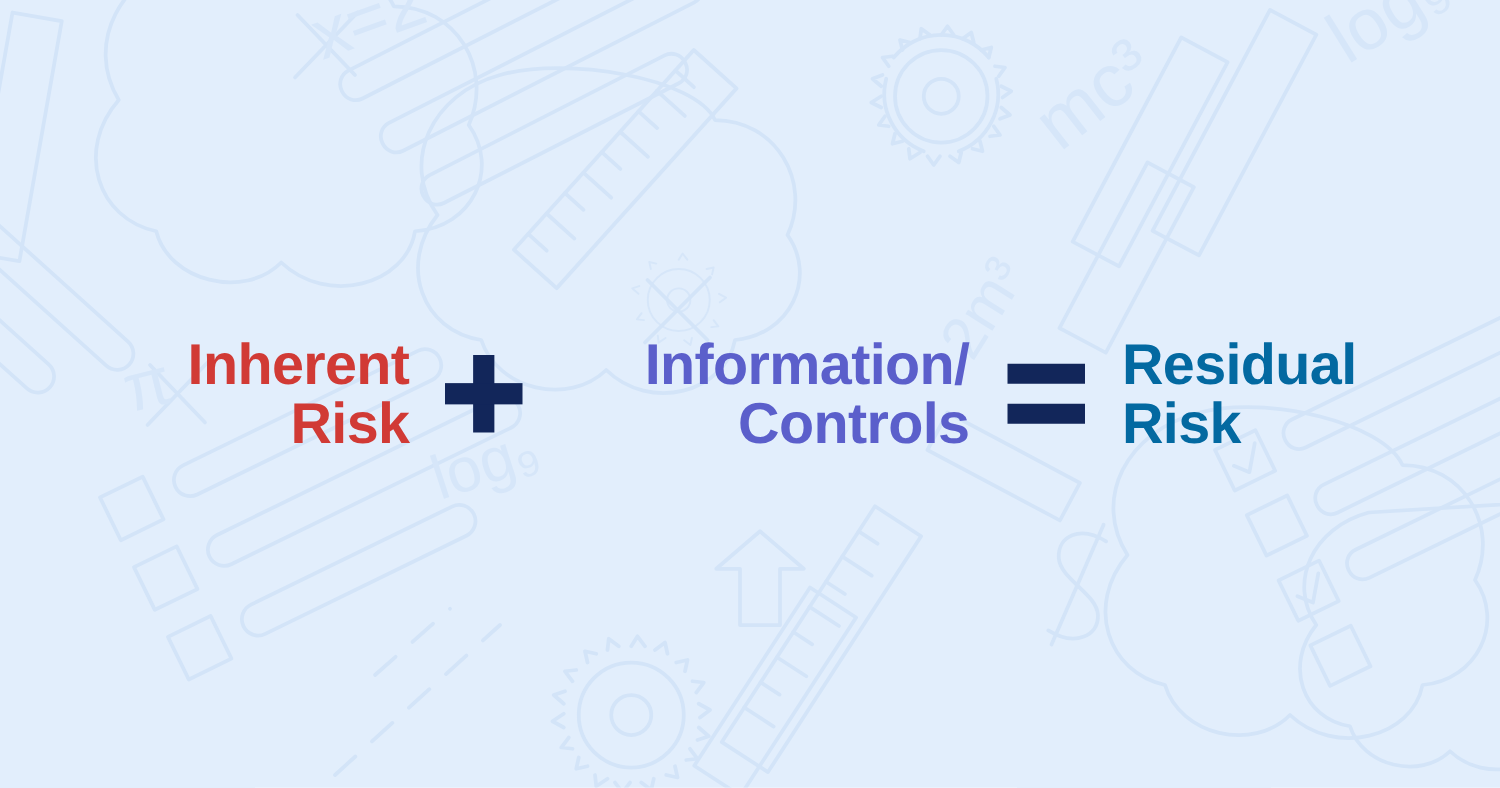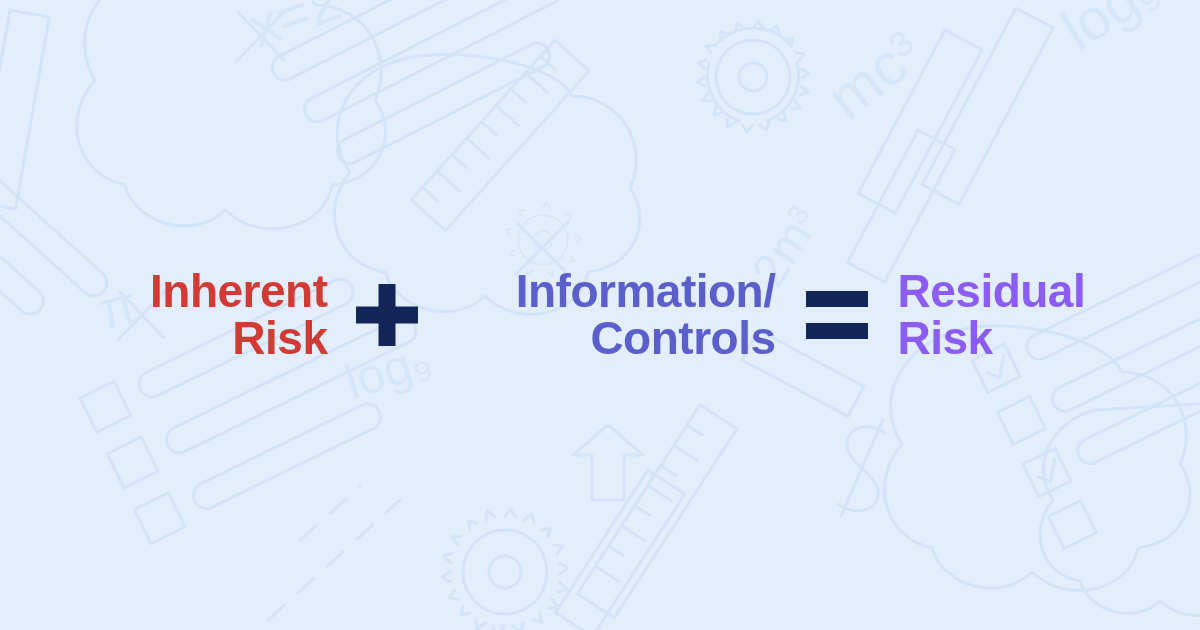--- a/index.html
+++ b/index.html
@@ -81,21 +81,21 @@
     color: #d13a35;
     text-align: right;
     width: 270px;
   }
   .term-controls {
     color: #5b5fcb;
     text-align: right;
     width: 330px;
   }
   .term-residual {
-    color: #8b5cf6;
+    color: #0369a1;
     text-align: left;
     width: 245px;
   }
 
   
   .op {
     position: relative;
     flex: none;
   }
   .op-plus {

